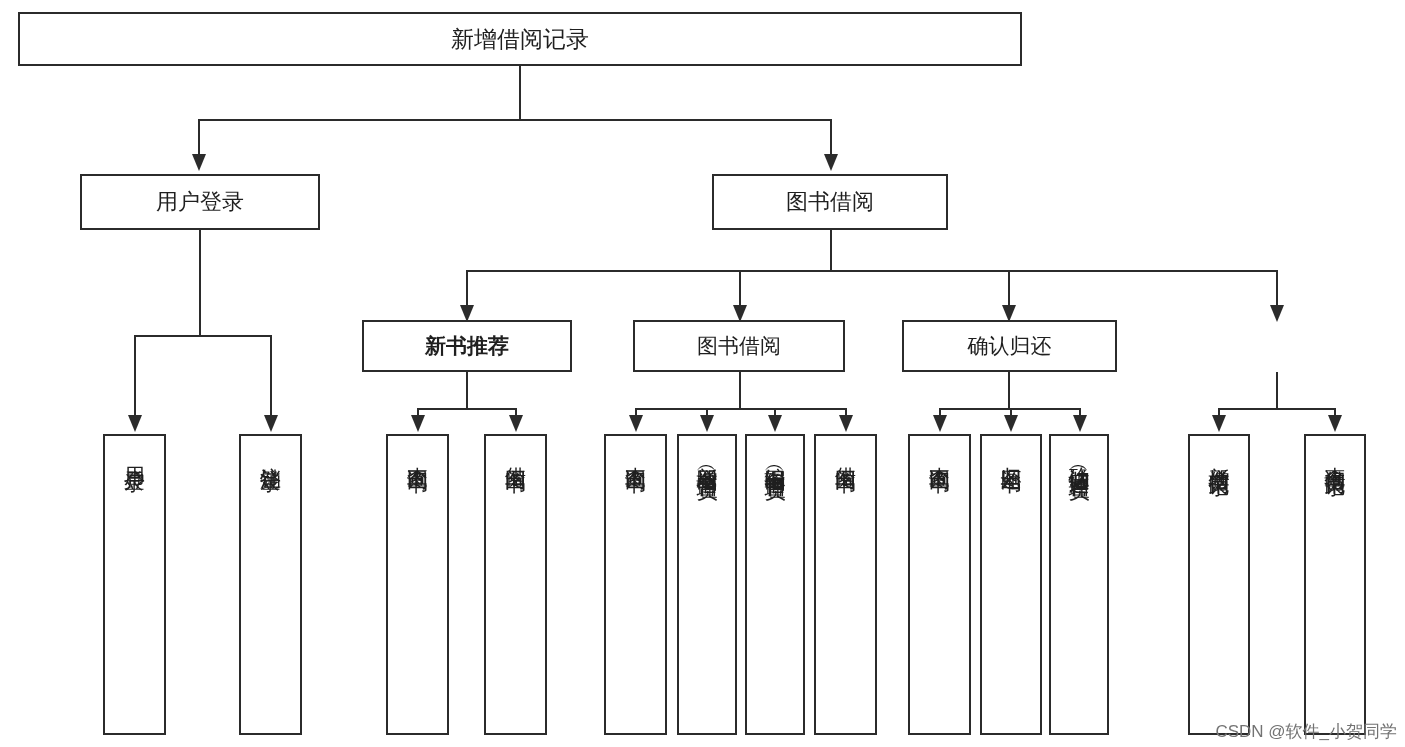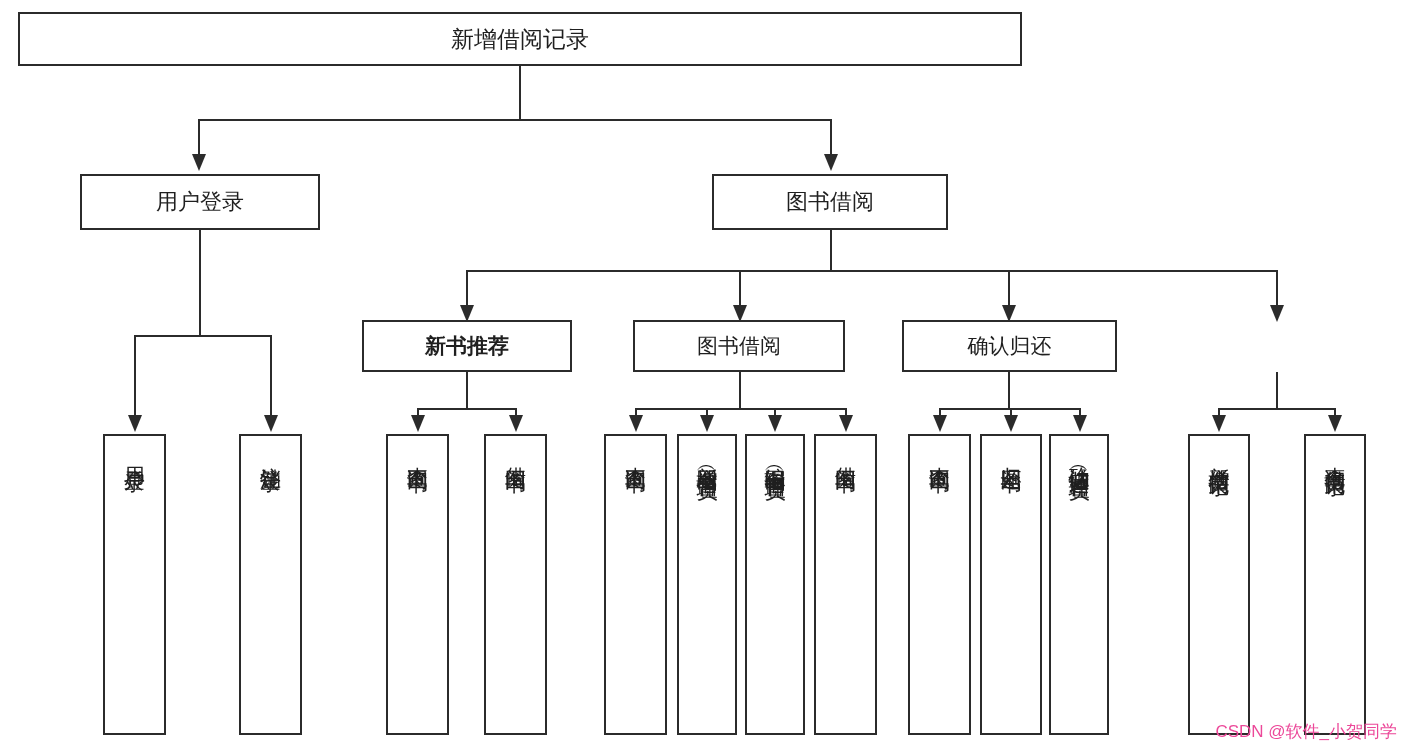--- a/index.html
+++ b/index.html
@@ -67,21 +67,21 @@
     height: 0;
     border-left: 7px solid transparent;
     border-right: 7px solid transparent;
     border-top: 17px solid #2b2b2b;
   }
   #watermark {
     position: absolute;
     right: 8px;
     bottom: 4px;
     font-size: 17px;
-    color: #ec4899;
+    color: #737373;
     white-space: nowrap;
     user-select: none;
   }
 </style>
 </head>
 <body>
 
 <div id="canvas">
 
   <div class="node node-root" style="left:18px; top:12px; width:1004px; height:54px;">

